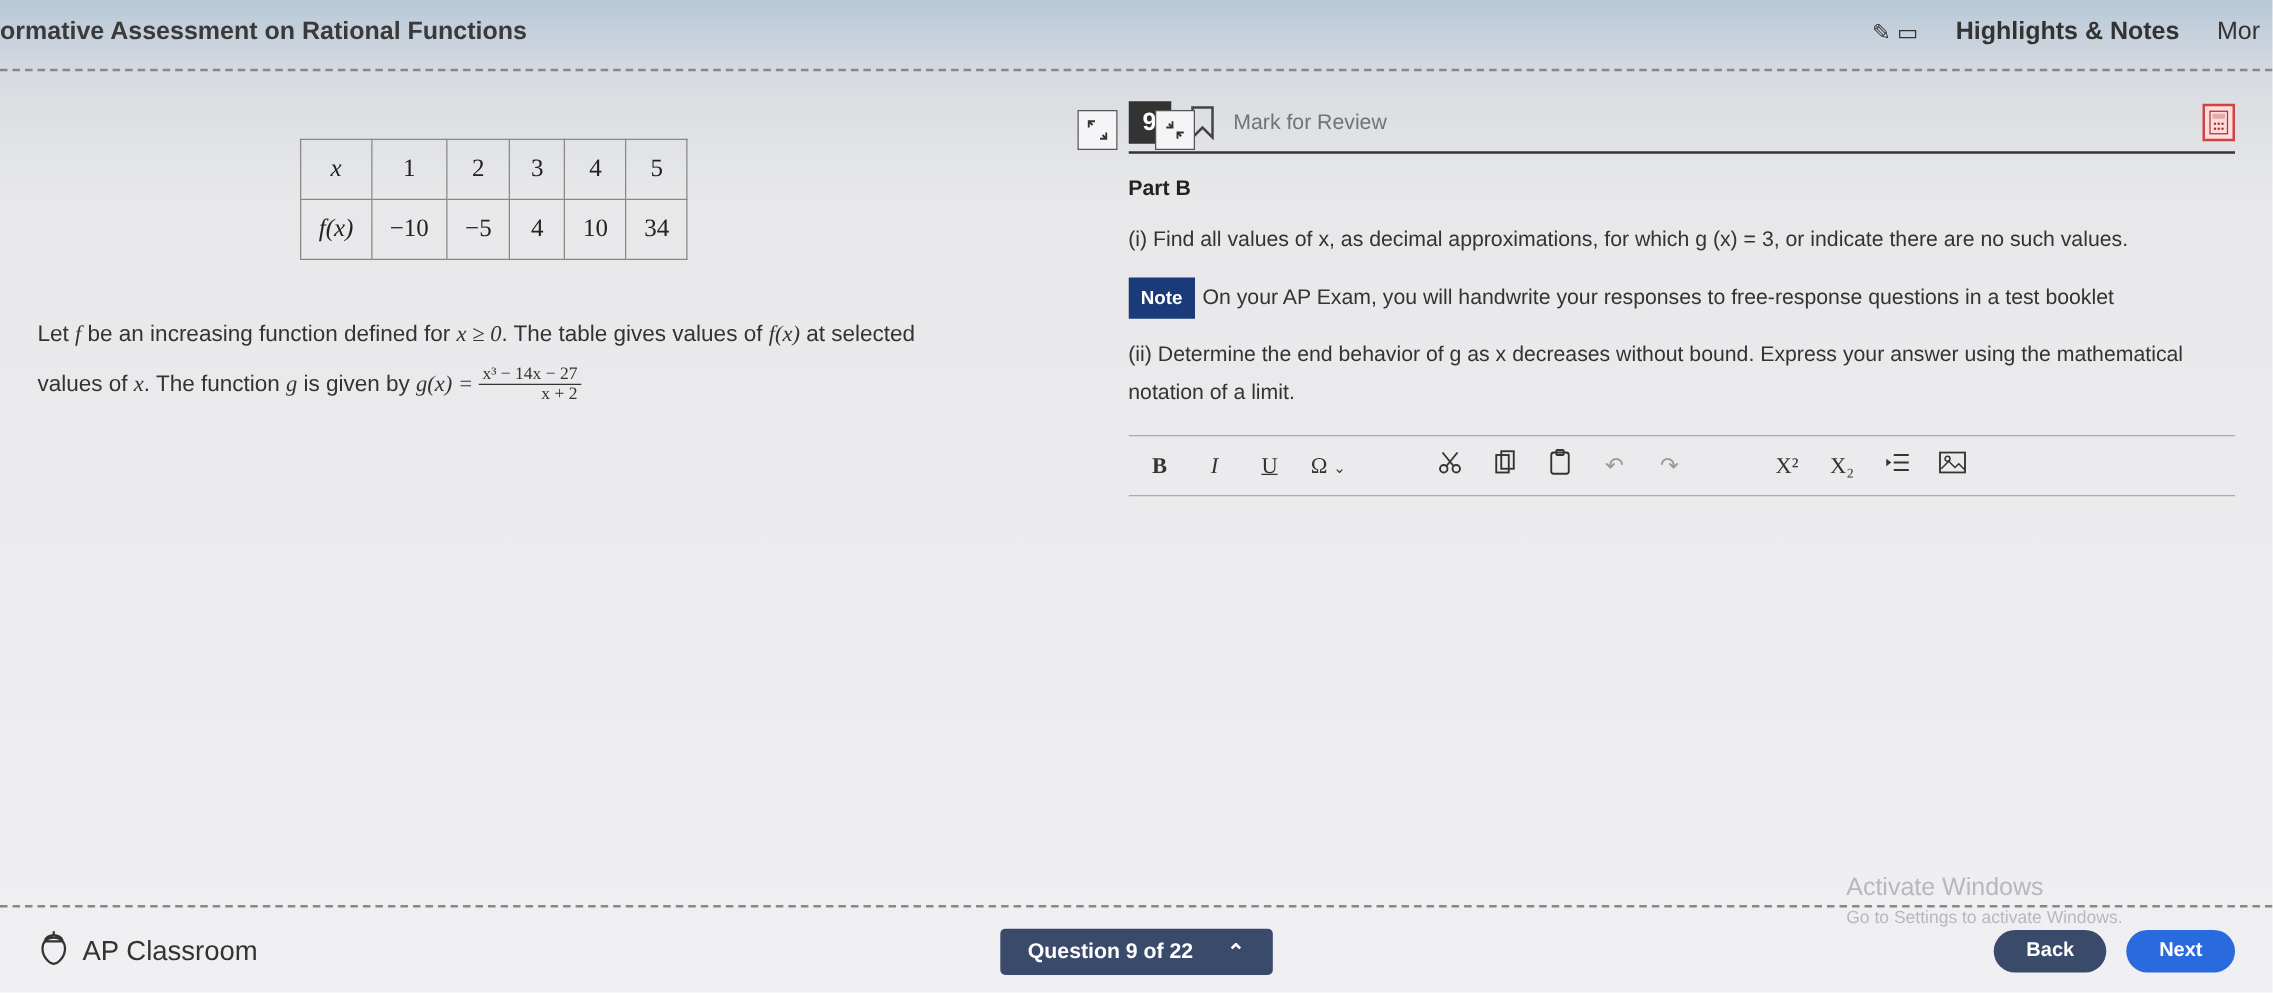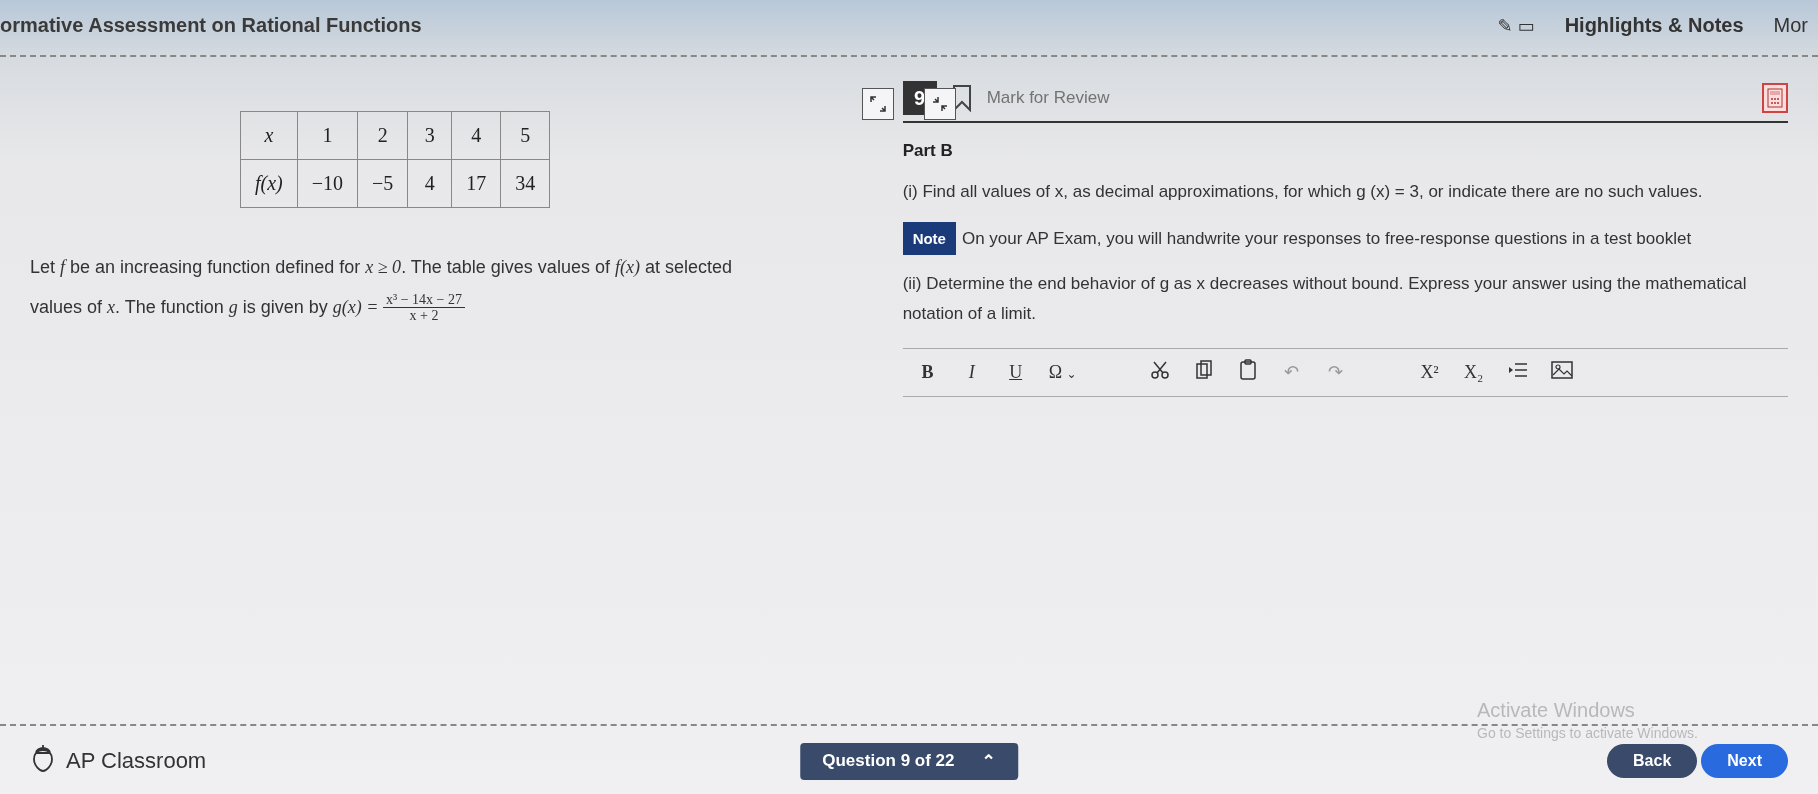--- a/index.html
+++ b/index.html
@@ -67,21 +67,21 @@
   .prompt-text {
     font-size: 18px;
     line-height: 2.2;
     color: #333;
     font-family: Arial, sans-serif;
   }
   .prompt-text .math { font-family: 'Times New Roman', serif; font-style: italic; }
   .frac {
     display: inline-block;
     vertical-align: middle;
-    text-align: center;
+    text-align: right;
     font-family: 'Times New Roman', serif;
     font-size: 14px;
     line-height: 1.1;
   }
   .frac .num { display:block; border-bottom:1px solid #333; padding: 0 3px;}
   .frac .den { display:block; padding: 0 3px;}
   .q-header {
     display: flex;
     align-items: center;
     gap: 14px;
@@ -127,21 +127,21 @@
     height: 70px;
   }
   .ap-logo { display:flex; align-items:center; gap:10px; font-size: 22px; color:#333; }
   .ap-logo .acorn { font-size: 26px; }
   .q-pill {
     background: #3a4a6a; color: #fff; padding: 8px 22px;
     font-weight: bold; font-size: 17px; border-radius: 4px;
     display:flex; align-items:center; gap:27px;
     position: absolute; left: 50%; transform: translateX(-50%);
   }
-  .nav-btns { display:flex; gap: 4px; }
+  .nav-btns { display:flex; gap: 16px; }
   .btn-back {
     background: #3a4a6a; color:#fff; padding: 8px 26px;
     border-radius: 22px; font-weight:bold; font-size:16px;
   }
   .btn-next {
     background: #2a6adf; color:#fff; padding: 8px 26px;
     border-radius: 22px; font-weight:bold; font-size:16px;
   }
   .watermark {
     position:absolute; right: 120px; bottom: 50px;
@@ -187,21 +187,21 @@
         <td>2</td>
         <td>3</td>
         <td>4</td>
         <td>5</td>
       </tr>
       <tr>
         <td class="hdr">f(x)</td>
         <td>−10</td>
         <td>−5</td>
         <td>4</td>
-        <td>17</td>
+        <td>10</td>
         <td>34</td>
       </tr>
     </tbody>
       </table>
 
     <div class="prompt-text">
       <span>Let </span><span class="math">f</span><span> be an increasing function defined for </span><span class="math">x ≥ 0</span><span>. The table gives values of </span><span class="math">f(x)</span><span> at selected</span><br>
       <span>values of </span><span class="math">x</span><span>. The function </span><span class="math">g</span><span> is given by </span><span class="math">g(x) = </span><span class="frac"><span class="num">x³ − 14x − 27</span><span class="den">x + 2</span></span>
     </div>
   </div>

